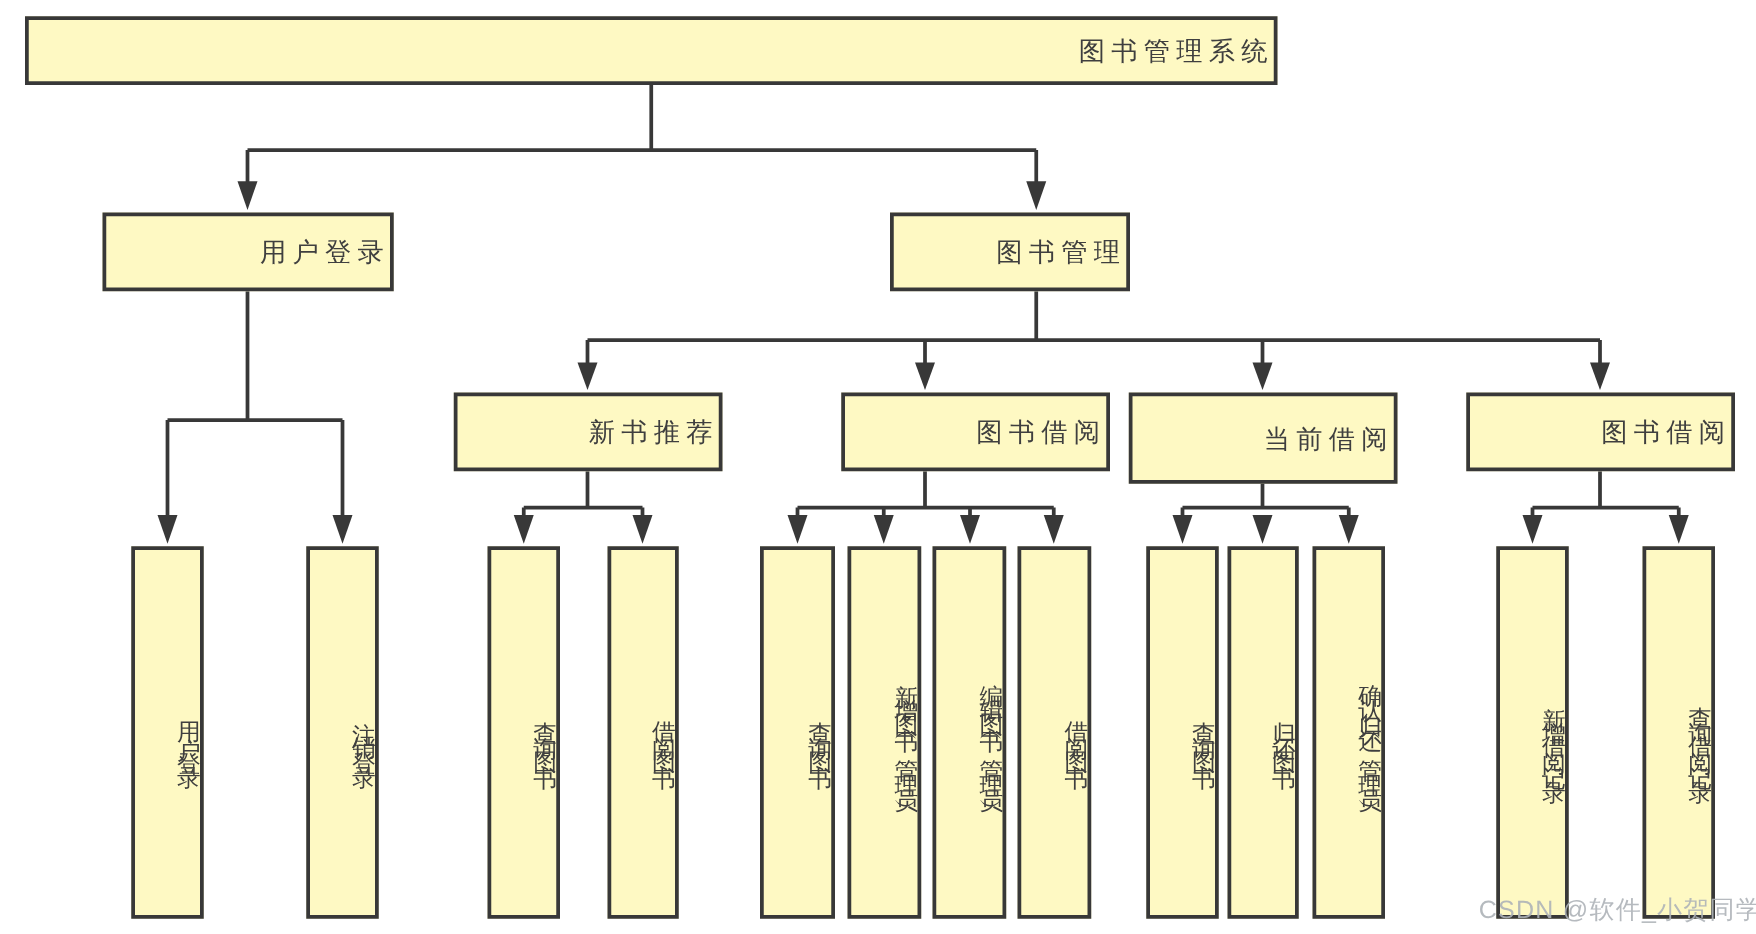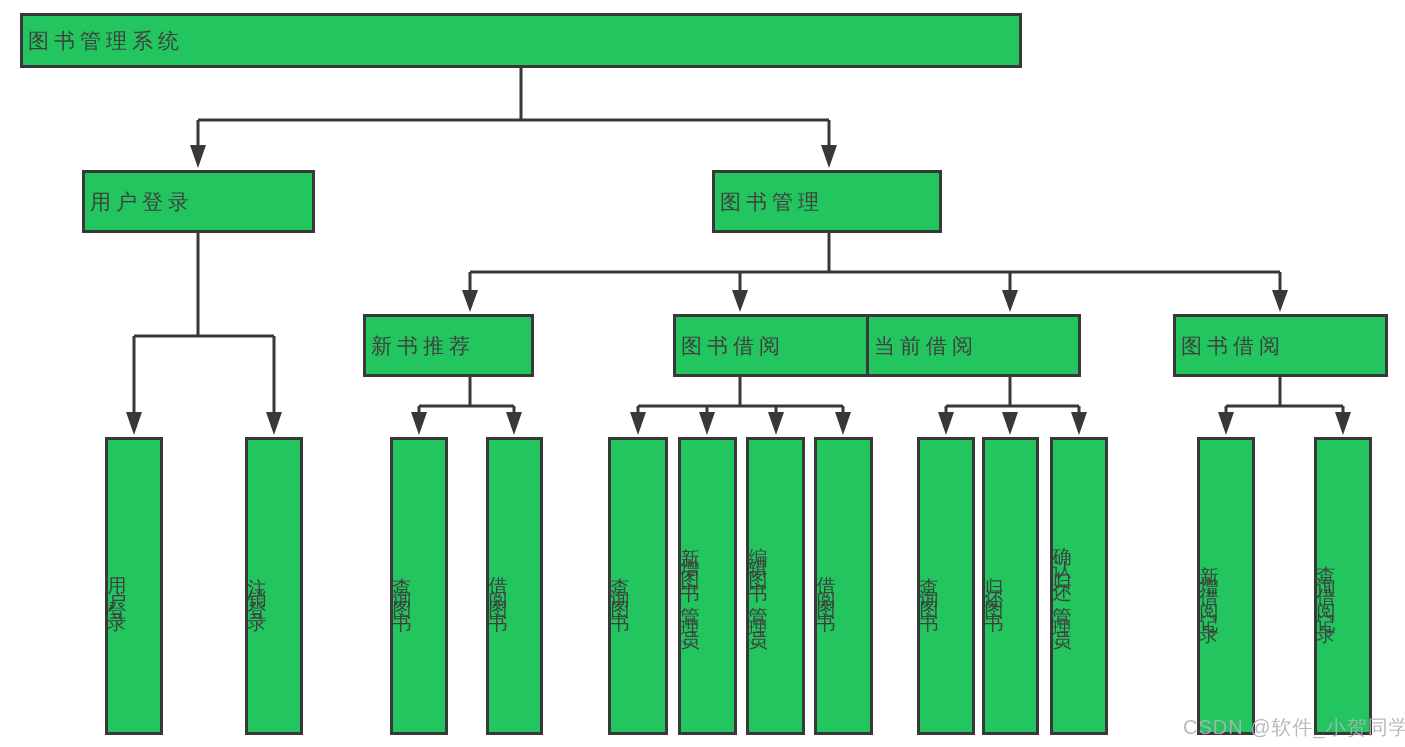--- a/index.html
+++ b/index.html
@@ -18,25 +18,25 @@
   #connectors {
     position: absolute;
     left: 0;
     top: 0;
     width: 1405px;
     height: 747px;
   }
   .box {
     position: absolute;
     box-sizing: border-box;
-    background: #22c55e;
+    background: #fef9c3;
     border: 3px solid #383838;
     display: flex;
     align-items: center;
-    justify-content: flex-start;
+    justify-content: flex-end;
     color: #3f3f3f;
     font-size: 21px;
     letter-spacing: 5px;
     text-indent: 5px; 
     white-space: nowrap;
   }
   .leaf {
     font-size: 19px;
     letter-spacing: 0;
     text-indent: 0;
@@ -45,25 +45,25 @@
     writing-mode: vertical-rl;
     text-orientation: mixed;
     letter-spacing: 12px;
     line-height: 1;
     white-space: nowrap;
   }
   
   #box-root        { left: 20px;   top: 13px;  width: 1002px; height: 55px; }
   
   #box-user-login  { left: 82px;   top: 170px; width: 233px;  height: 63px; }
-  #box-book-mgmt   { left: 712px;  top: 170px; width: 230px;  height: 63px; }
-  
-  #box-new-book    { left: 363px;  top: 314px; width: 171px;  height: 63px; }
+  #box-book-mgmt   { left: 712px;  top: 170px; width: 192px;  height: 63px; }
+  
+  #box-new-book    { left: 363px;  top: 314px; width: 215px;  height: 63px; }
   #box-borrow      { left: 633px;  top: 314px; width: 215px;  height: 63px; margin-left: 40px; }
-  #box-current     { left: 866px;  top: 314px; width: 215px;  height: 63px; }
+  #box-current     { left: 903px;  top: 314px; width: 215px;  height: 73px; }
   #box-records     { left: 1173px; top: 314px; width: 215px;  height: 63px; }
   
   .leaf { top: 437px; height: 298px; }
   #leaf-user-login      { left: 105px;  width: 58px; }
   #leaf-logout          { left: 245px;  width: 58px; }
   #leaf-newbook-query   { left: 390px;  width: 58px; }
   #leaf-newbook-borrow  { left: 486px;  width: 57px; }
   #leaf-borrow-query    { left: 608px;  width: 60px; }
   #leaf-borrow-add      { left: 678px;  width: 59px; }
   #leaf-borrow-edit     { left: 746px;  width: 59px; }

